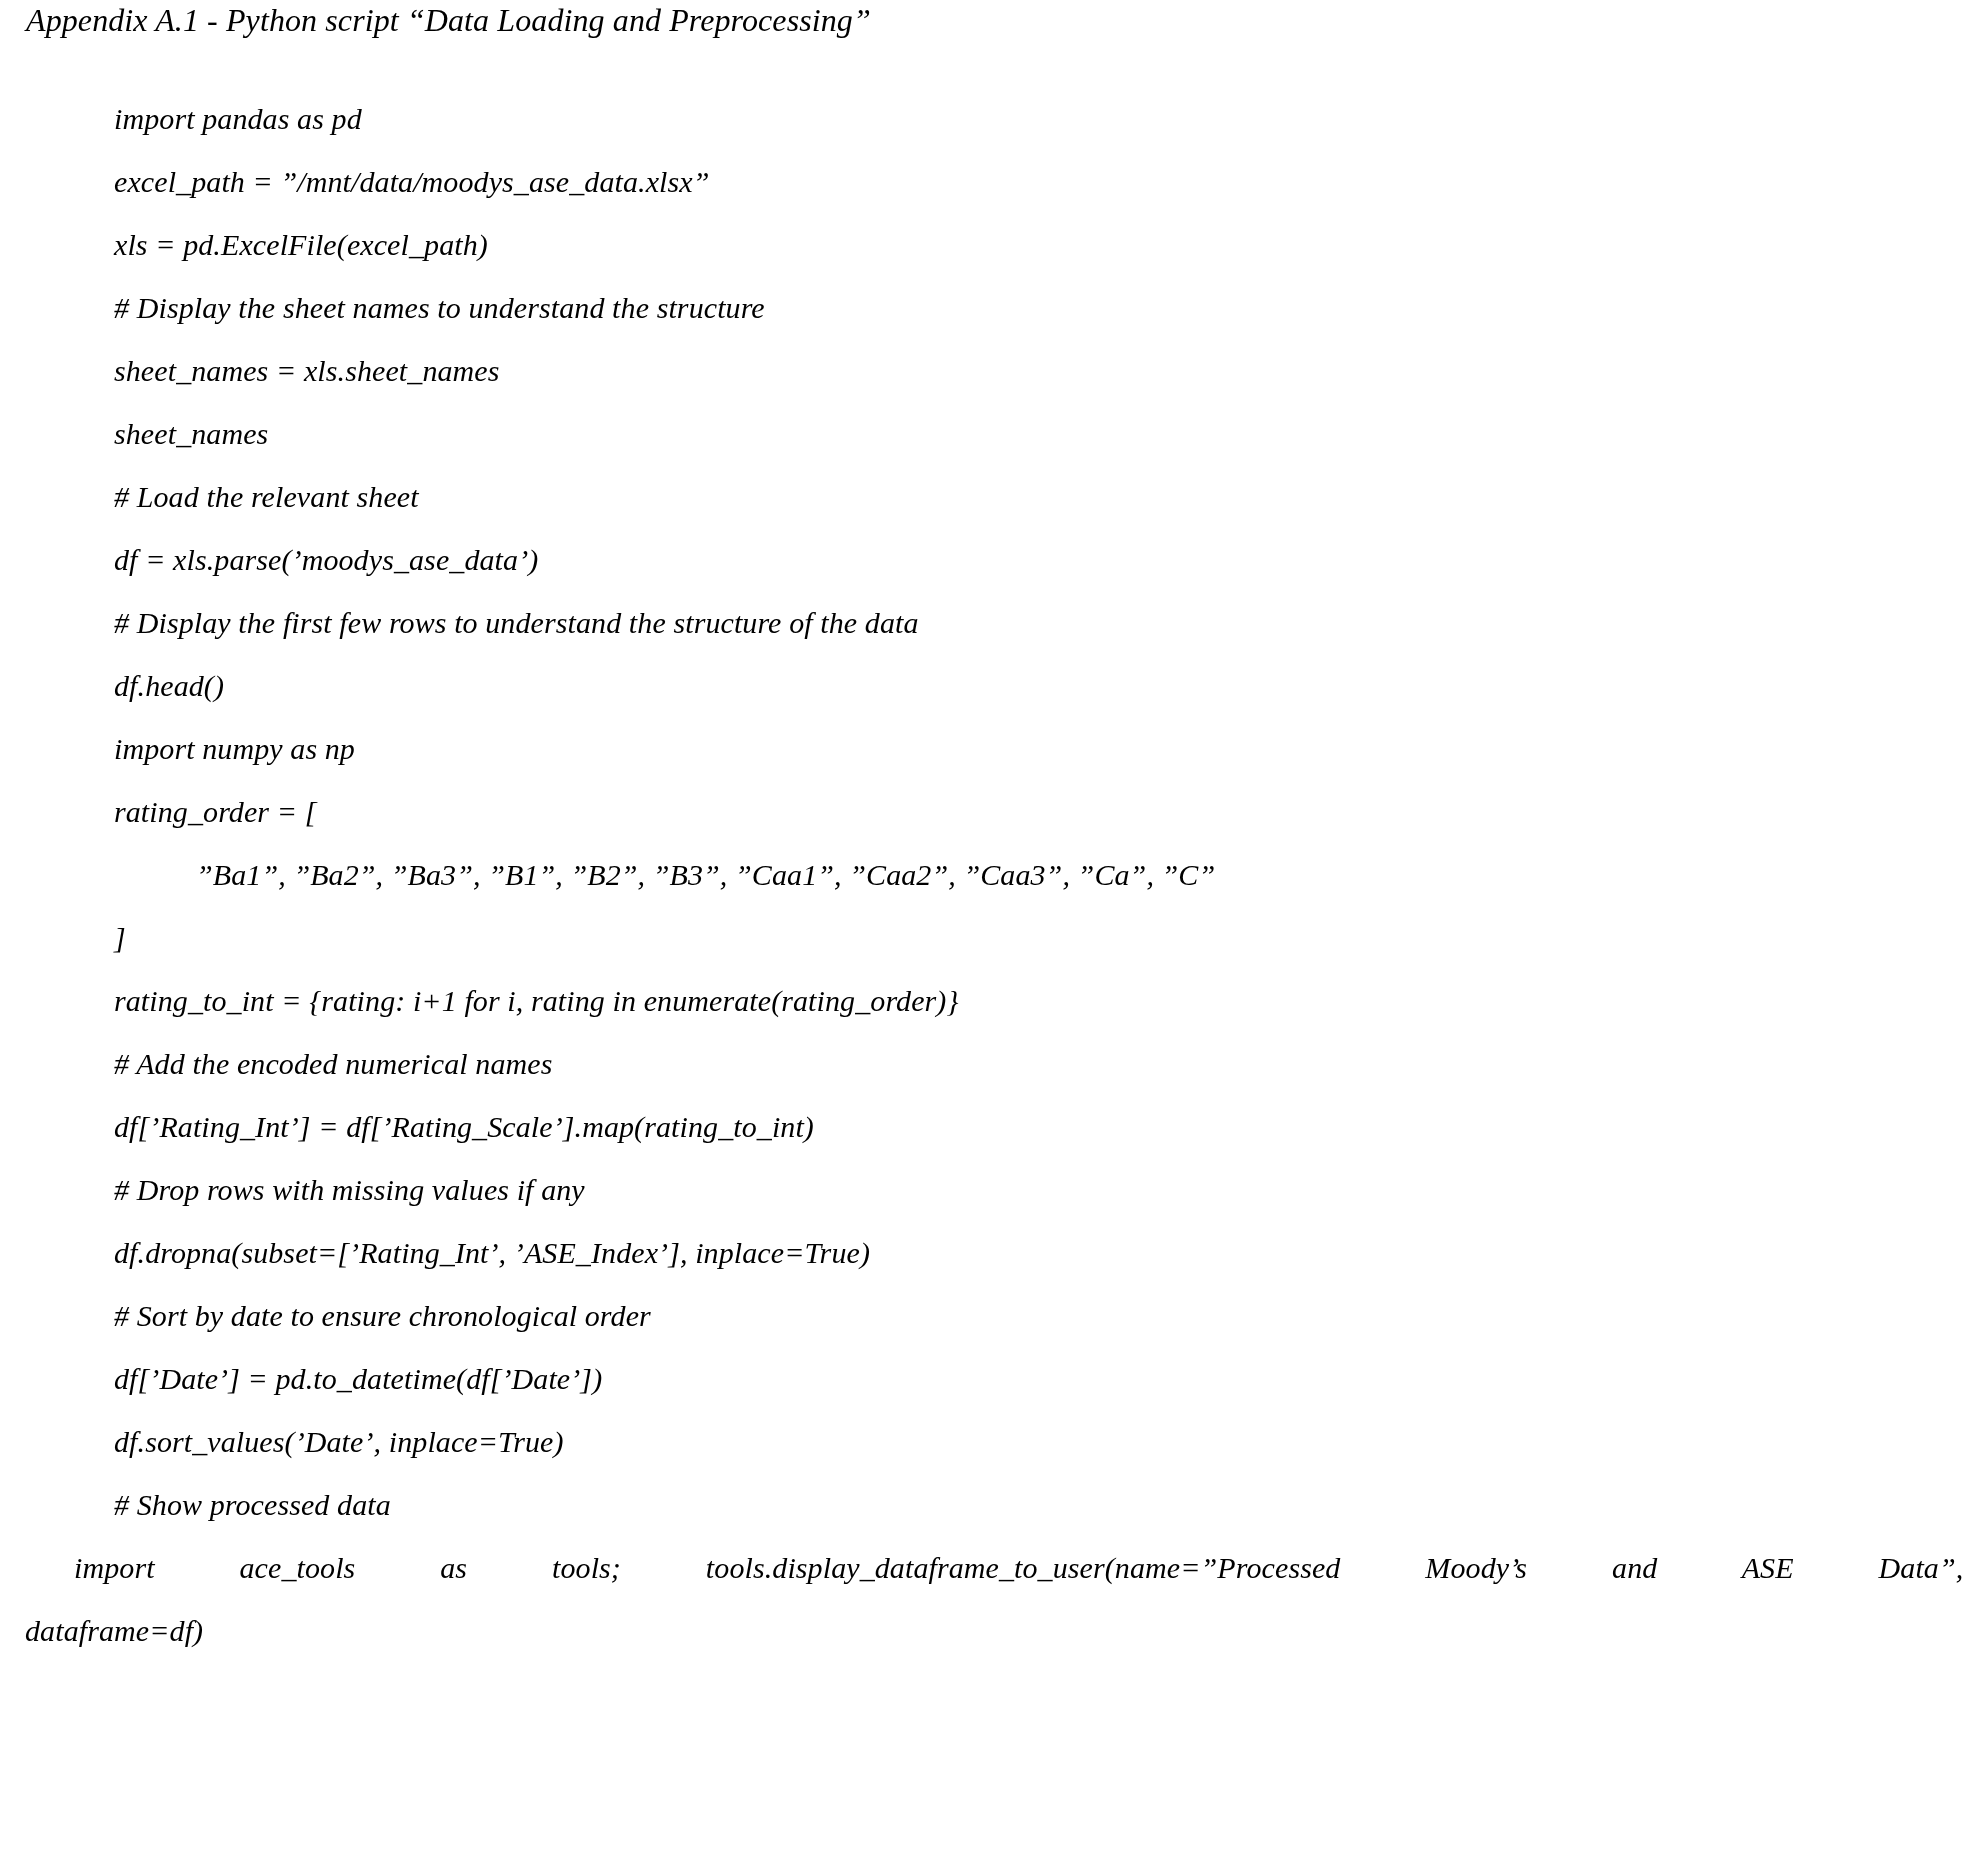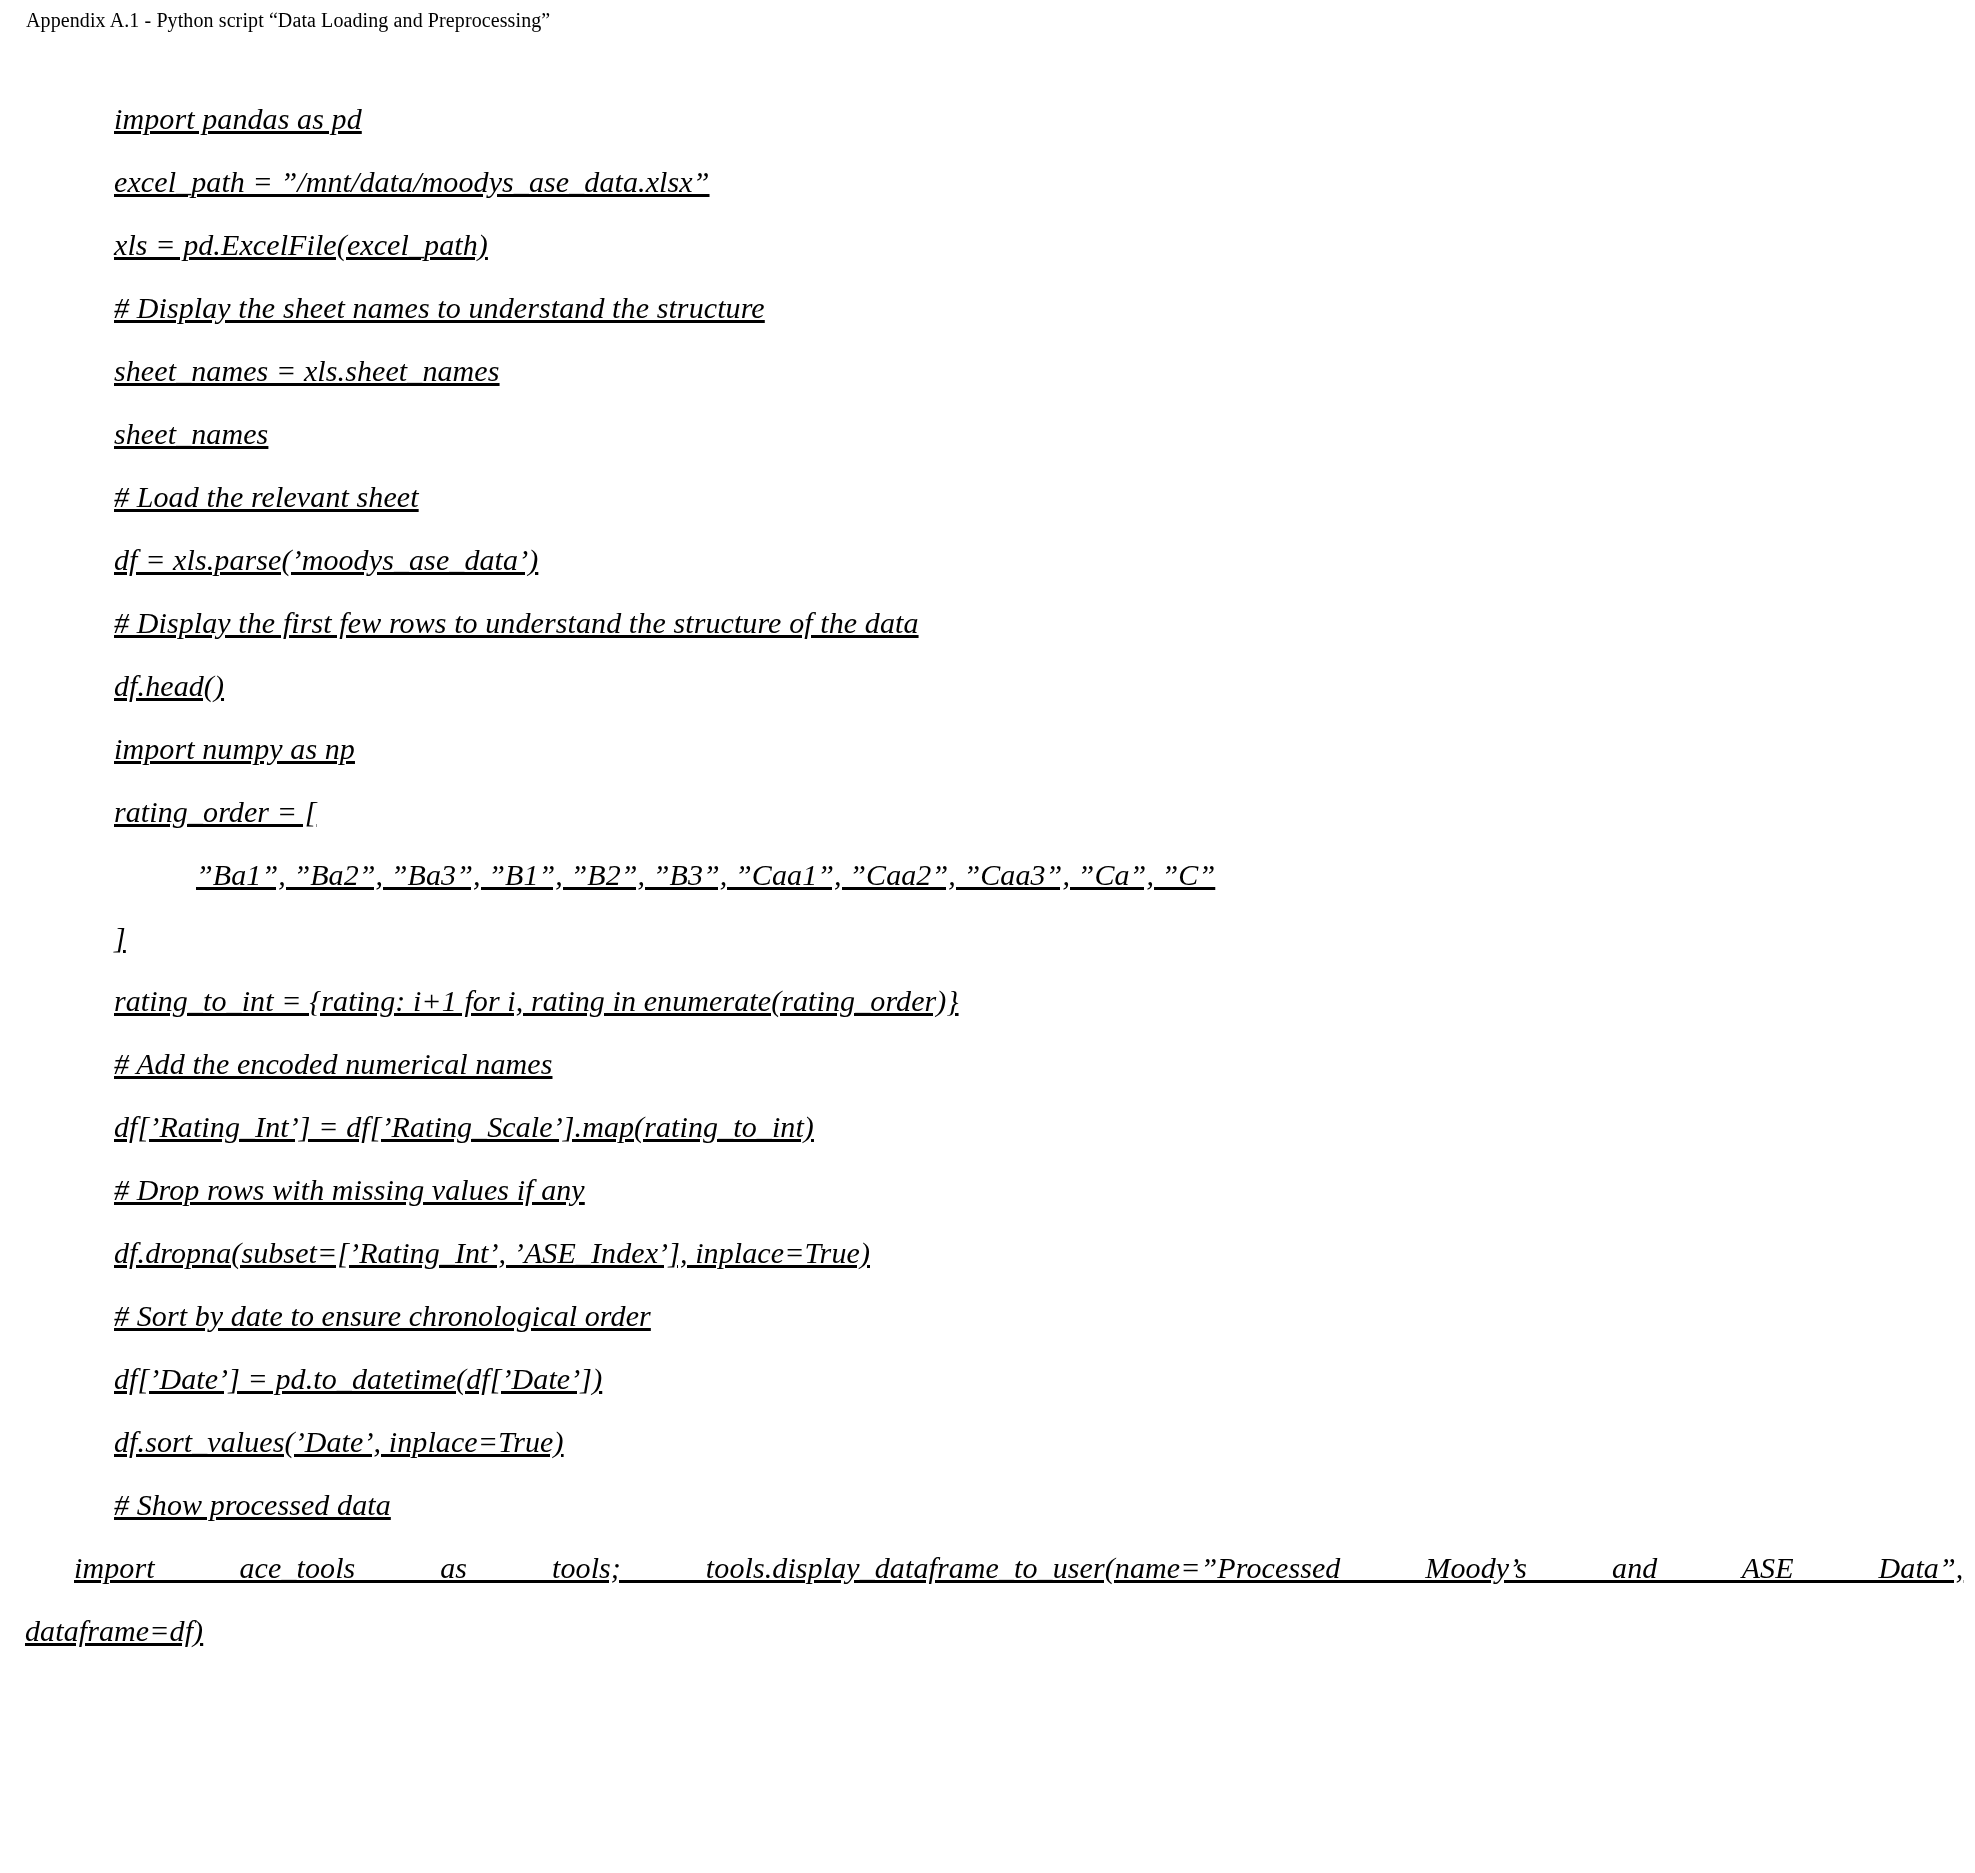--- a/index.html
+++ b/index.html
@@ -21,41 +21,41 @@
     height: 1874px;
     background: #ffffff;
     overflow: hidden;
     box-sizing: border-box;
     padding: 0;
   }
   .appendix-title {
     position: absolute;
     left: 26px;
     top: 2.3px;
-    font-size: 20px;
+    font-style: italic;
+    font-size: 32px;
     line-height: 37px;
     letter-spacing: 0.1px;
     white-space: pre;
   }
   .code-block {
     position: absolute;
     left: 0;
     top: 87px;
     width: 1975px;
   }
   .code-line {
     font-style: italic;
     font-size: 30px;
     line-height: 63px;
     height: 63px;
     white-space: pre;
     letter-spacing: 0.1px;
     padding-left: 114px;
     box-sizing: border-box;
-    text-decoration: underline;
   }
   .code-line.indent-1 {
     padding-left: 196px;
   }
   .code-line.wrap-tail {
     padding-left: 25px;
   }
   .code-line.stretch {
     padding-left: 74px;
     padding-right: 11.7px;

